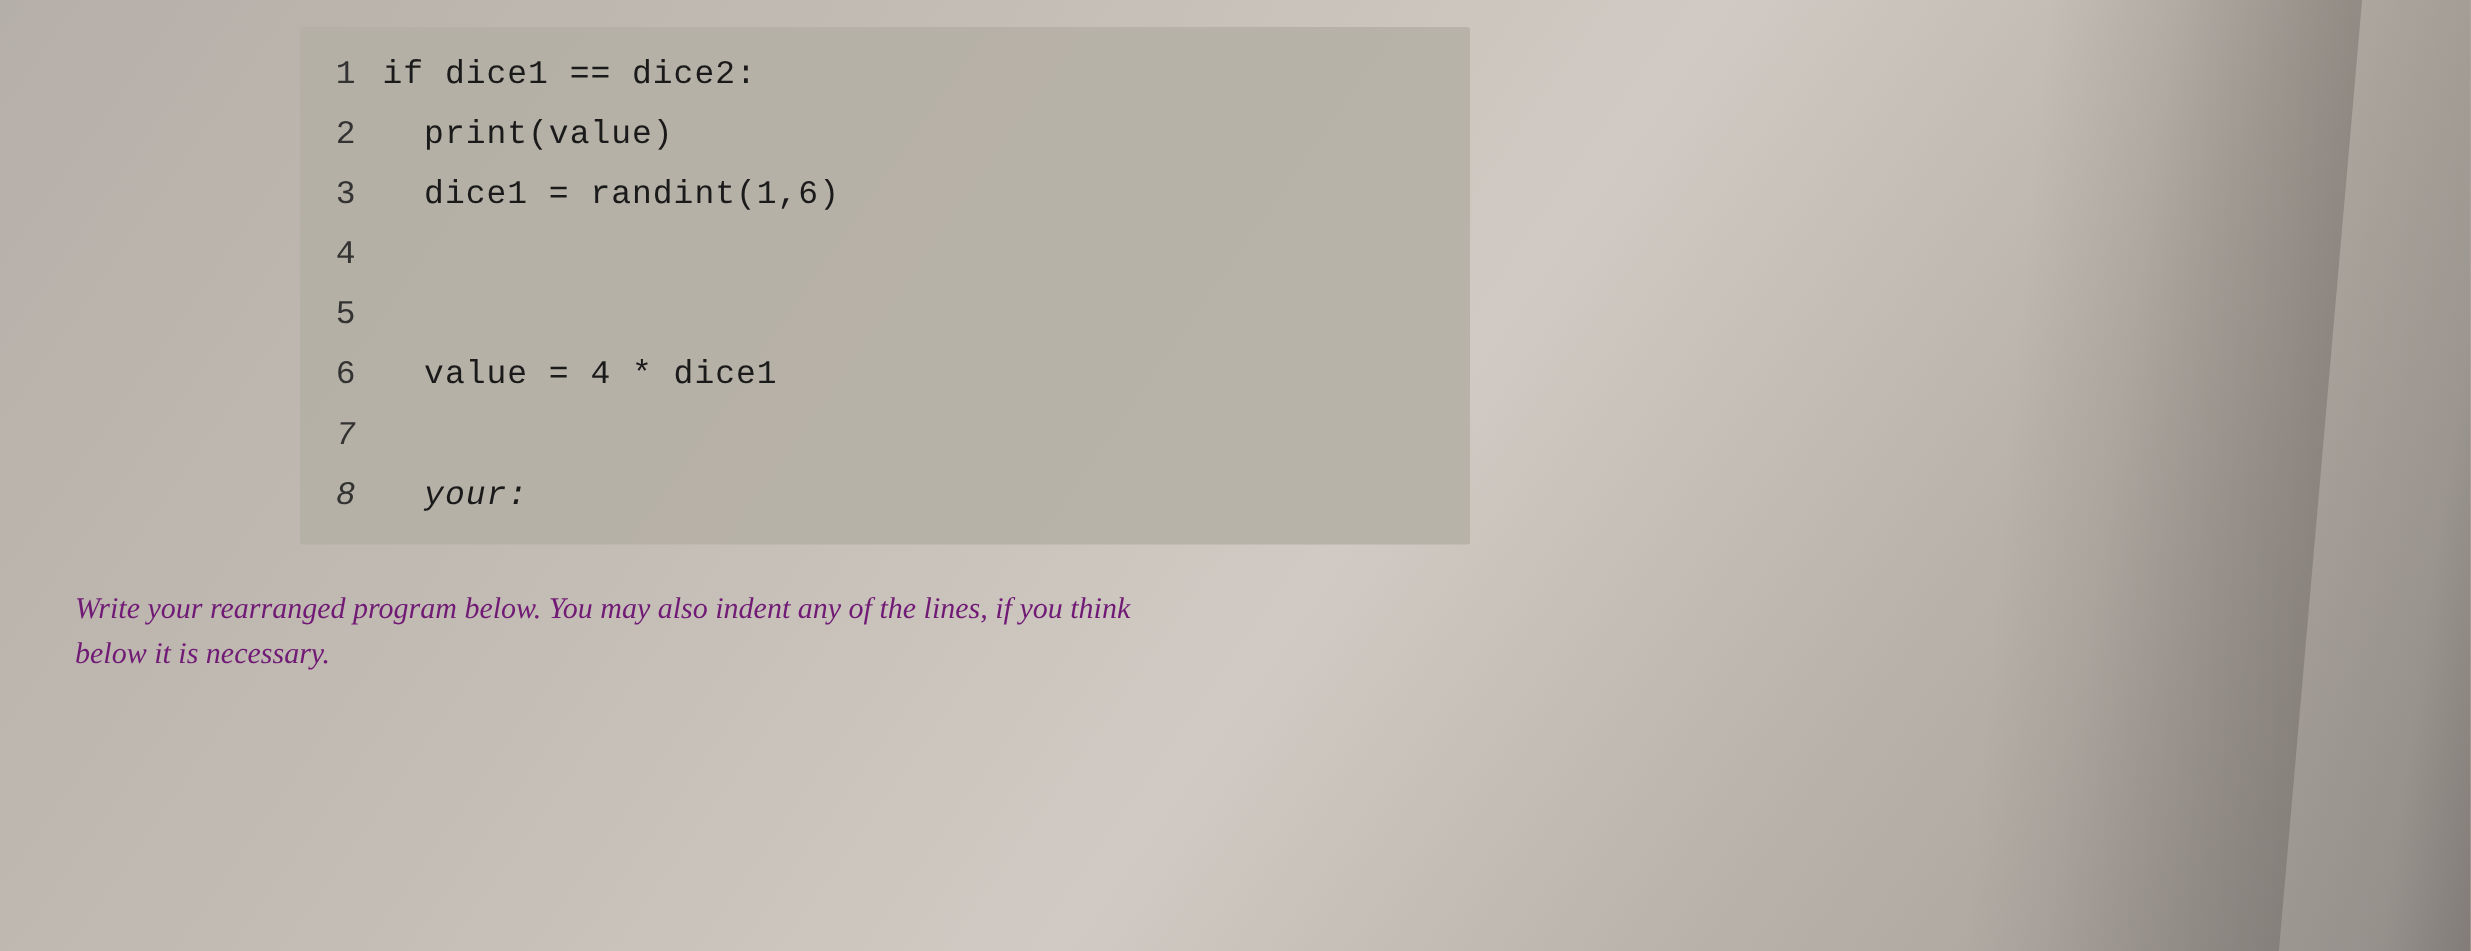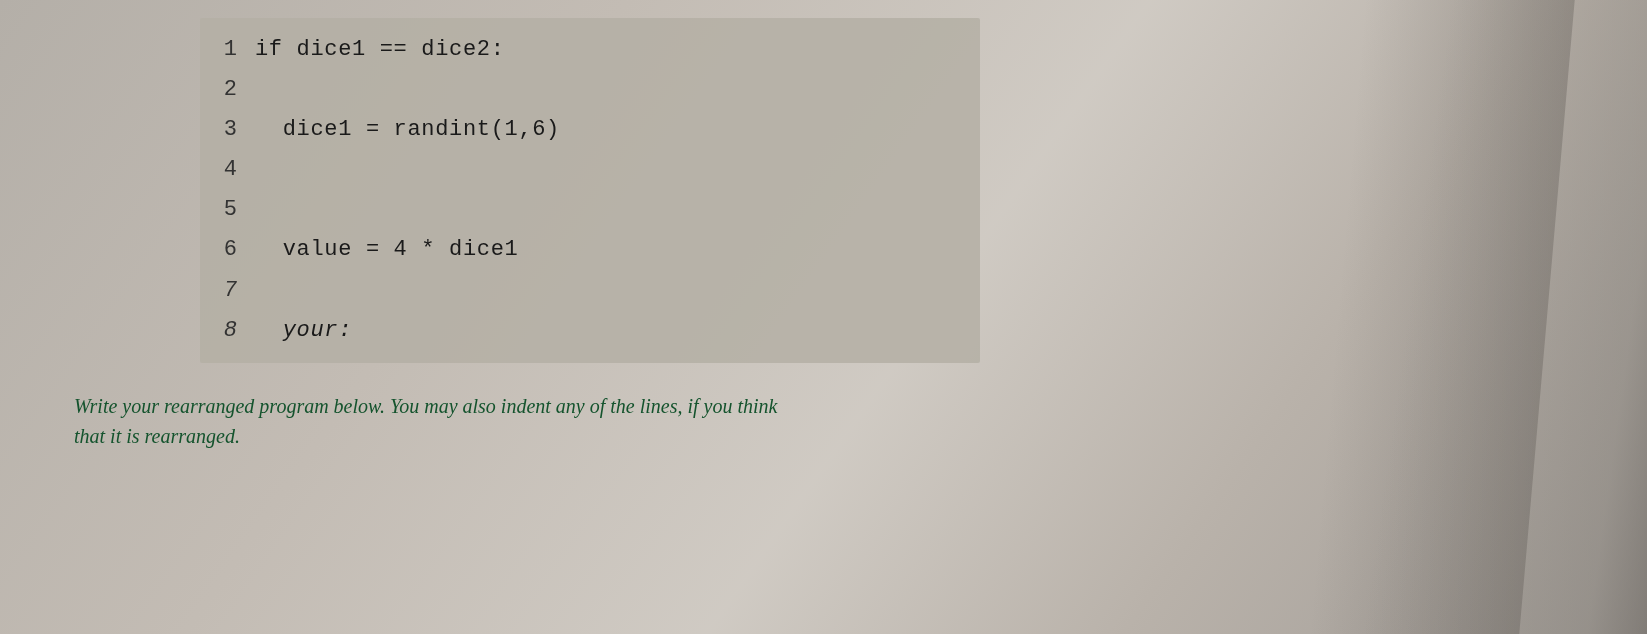--- a/index.html
+++ b/index.html
@@ -102,43 +102,43 @@
 
     
     .instructions {
       margin-left: 10px;
       max-width: 820px;
     }
 
     .instructions p {
       font-family: Georgia, 'Times New Roman', serif;
       font-size: 20px;
-      color: #14532d;
+      color: #701a75;
       line-height: 1.5;
       font-style: italic;
-      margin-left: 24px;
     }
   </style>
 </head>
 <body>
 
 <div class="bg-overlay"></div>
 <div class="shadow-lines"></div>
 <div class="shadow-lines-2"></div>
 
 <div class="content-area">
 
   <div class="code-block">
 
   <div class="code-line">
         <span class="line-number">1</span>
         <span class="line-code">if dice1 == dice2:</span>
       </div>
       <div class="code-line">
         <span class="line-number">2</span>
+        <span class="line-code">  print(value)</span>
       </div>
       <div class="code-line">
         <span class="line-number">3</span>
         <span class="line-code">  dice1 = randint(1,6)</span>
       </div>
       <div class="code-line">
         <span class="line-number">4</span>
       </div>
       <div class="code-line">
         <span class="line-number">5</span>
@@ -152,17 +152,17 @@
       </div>
       <div class="code-line italic-style">
         <span class="line-number">8</span>
         <span class="line-code">  your:</span>
       </div>
     </div>
 
   <div class="instructions">
     <p>
       <span>Write your rearranged program below. You may also indent any of the lines, if you think</span><br>
-      <span>that it is rearranged.</span>
+      <span>below it is necessary.</span>
     </p>
   </div>
 
 </div>
 
 </body></html>

